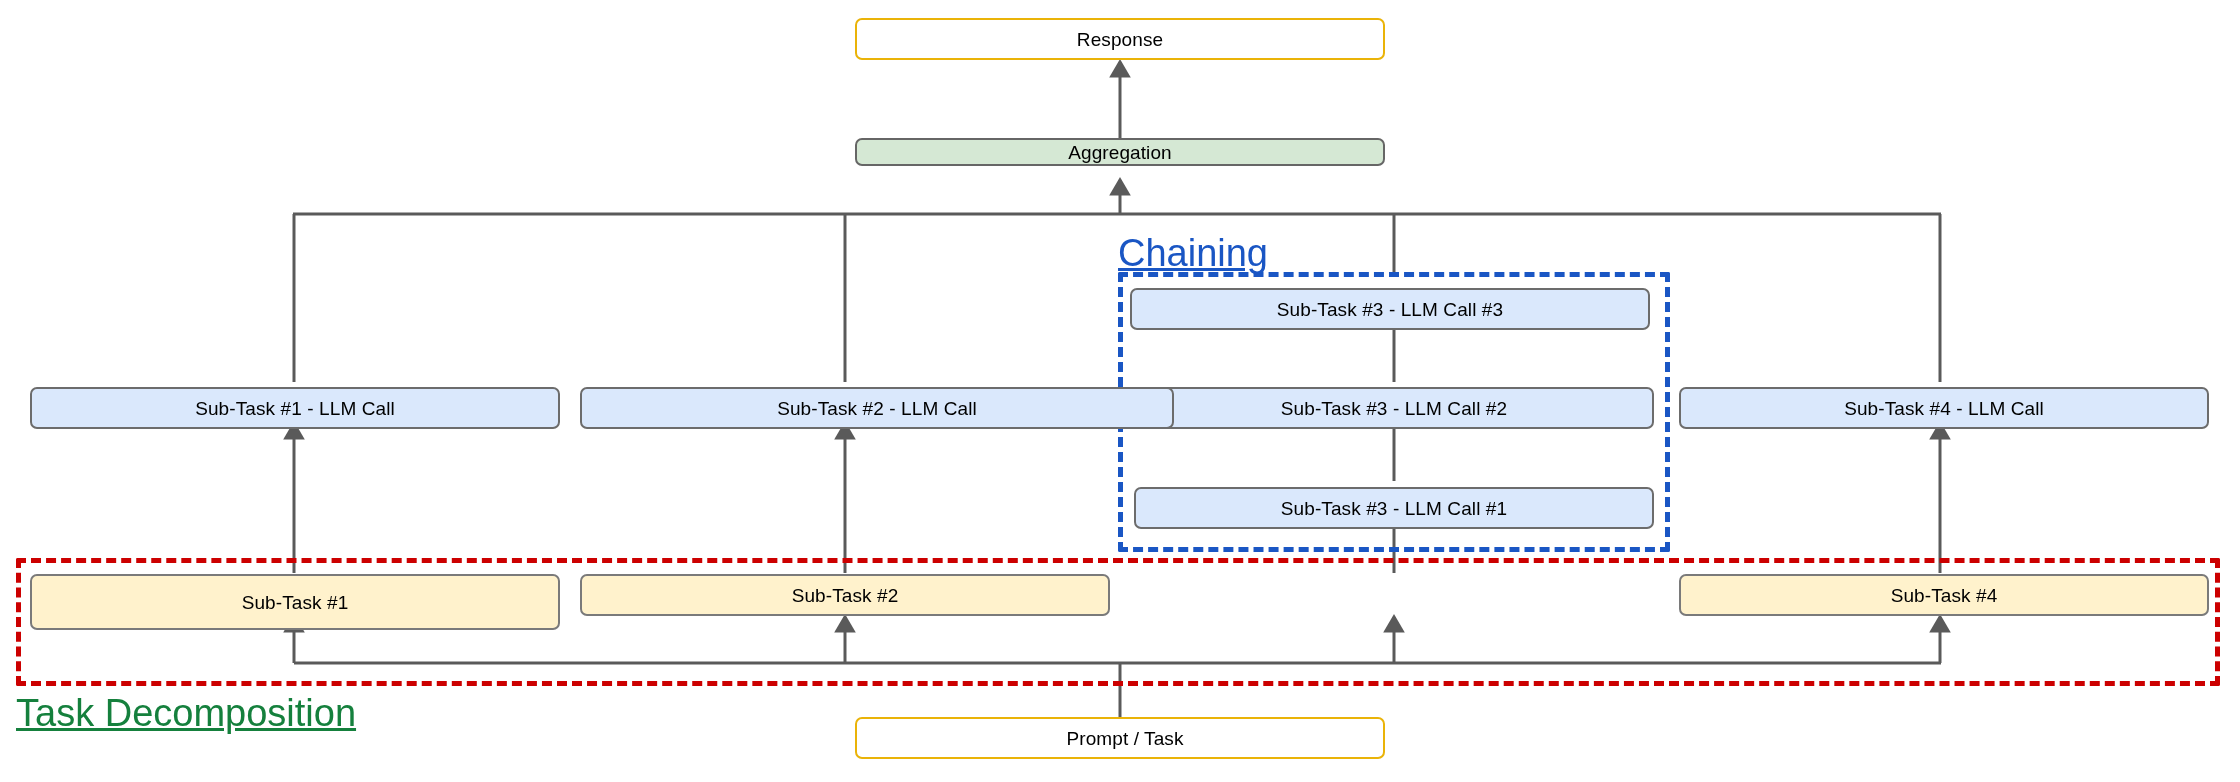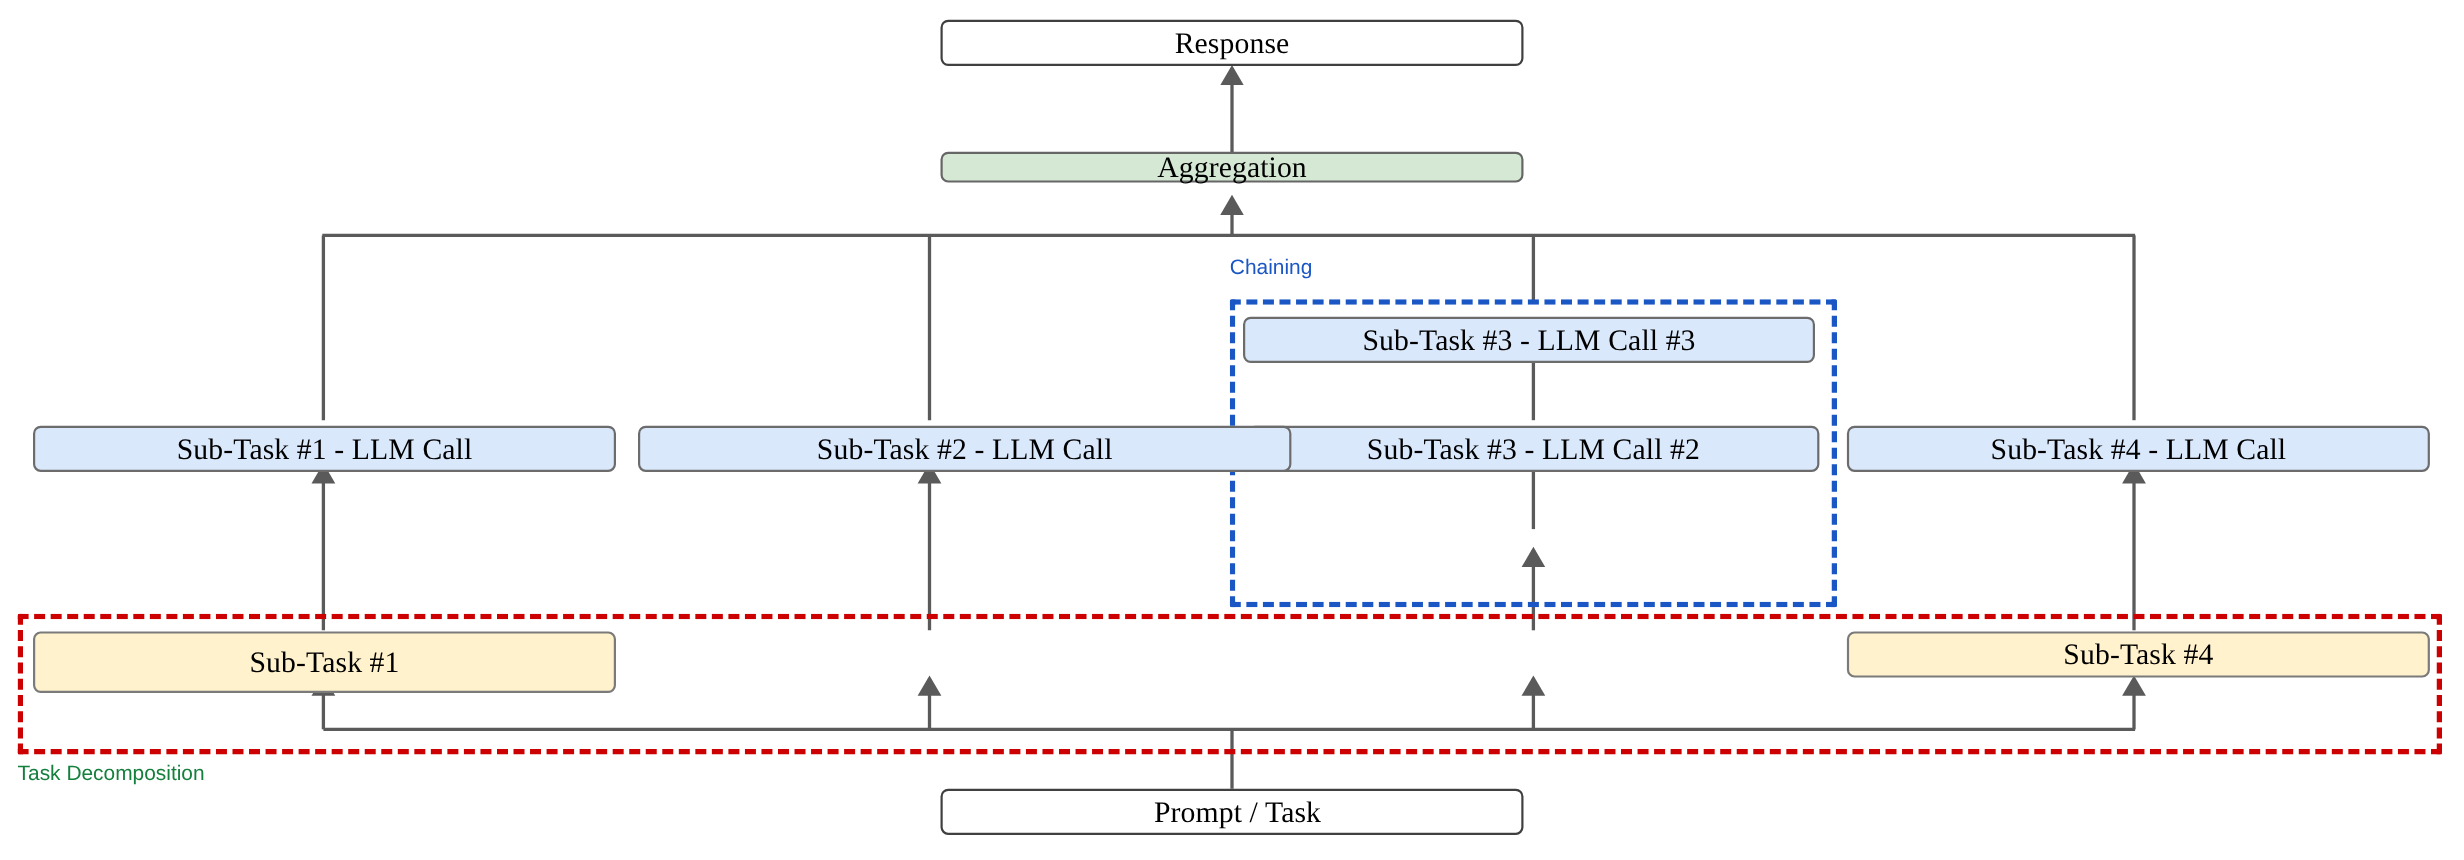--- a/index.html
+++ b/index.html
@@ -21,54 +21,54 @@
     position: absolute;
     left: 0;
     top: 0;
     width: 2240px;
     height: 782px;
     pointer-events: none;
   }
   .node {
     position: absolute;
     box-sizing: border-box;
-    border: 2px solid #404040;
+    border: 2px solid #eab308;
     border-radius: 7px;
     display: flex;
     align-items: center;
     justify-content: center;
-    font-size: 27px;
+    font-size: 19px;
     color: #000000;
     line-height: 1;
     white-space: nowrap;
     letter-spacing: 0.1px;
-    font-family: Liberation Serif, serif;
   }
   .node.plain   { background: #ffffff; }
   .node.green   { background: #d5e8d4; border-color: #666666; }
   .node.blue    { background: #dae8fc; border-color: #6c6c6c; }
   .node.orange  { background: #fff2cc; border-color: #7a7a7a; }
 
   .group-box {
     position: absolute;
     box-sizing: border-box;
     background: transparent;
     border-radius: 2px;
   }
   .group-box.chaining {
     border: 5px dashed #1a56c4;
   }
   .group-box.decomposition {
     border: 5px dashed #cc0000;
   }
   .group-label {
     position: absolute;
-    font-size: 19px;
+    font-size: 38px;
     line-height: 1;
     white-space: nowrap;
+    text-decoration: underline;
   }
   .group-label.chaining-label { color: #1a56c4; }
   .group-label.decomposition-label { color: #15803d; }
 </style>
 </head>
 <body>
 
 <div id="canvas">
 
   <svg class="wires" viewBox="0 0 2240 782" xmlns="http://www.w3.org/2000/svg">
@@ -113,23 +113,25 @@
 
   <div class="group-box decomposition" style="left:16px; top:558px; width:2204px; height:128px;"></div>
   <div class="group-label decomposition-label" style="left:16px; top:694px;">Task Decomposition</div>
 
   <div class="node plain" style="left:855px; top:18px; width:530px; height:42px;">Response</div>
 
   <div class="node green" style="left:855px; top:138px; width:530px; height:28px;">Aggregation</div>
 
   <div class="node blue" style="left:1130px; top:288px; width:520px; height:42px;">Sub-Task #3 - LLM Call #3</div>
   <div class="node blue" style="left:1134px; top:387px; width:520px; height:42px;">Sub-Task #3 - LLM Call #2</div>
+  <div class="node blue" style="left:1134px; top:487px; width:520px; height:42px;">Sub-Task #3 - LLM Call #1</div>
 
   <div class="node blue" style="left:30px; top:387px; width:530px; height:42px;">Sub-Task #1 - LLM Call</div>
   <div class="node blue" style="left:580px; top:387px; width:594px; height:42px;">Sub-Task #2 - LLM Call</div>
   <div class="node blue" style="left:1679px; top:387px; width:530px; height:42px;">Sub-Task #4 - LLM Call</div>
 
   <div class="node orange" style="left:30px; top:574px; width:530px; height:56px;">Sub-Task #1</div>
+  <div class="node orange" style="left:580px; top:574px; width:530px; height:42px;">Sub-Task #2</div>
   <div class="node orange" style="left:1679px; top:574px; width:530px; height:42px;">Sub-Task #4</div>
 
   <div class="node plain" style="left:855px; top:717px; width:530px; height:42px;padding-left:10px;">Prompt / Task</div>
 
 </div>
 
 </body></html>

